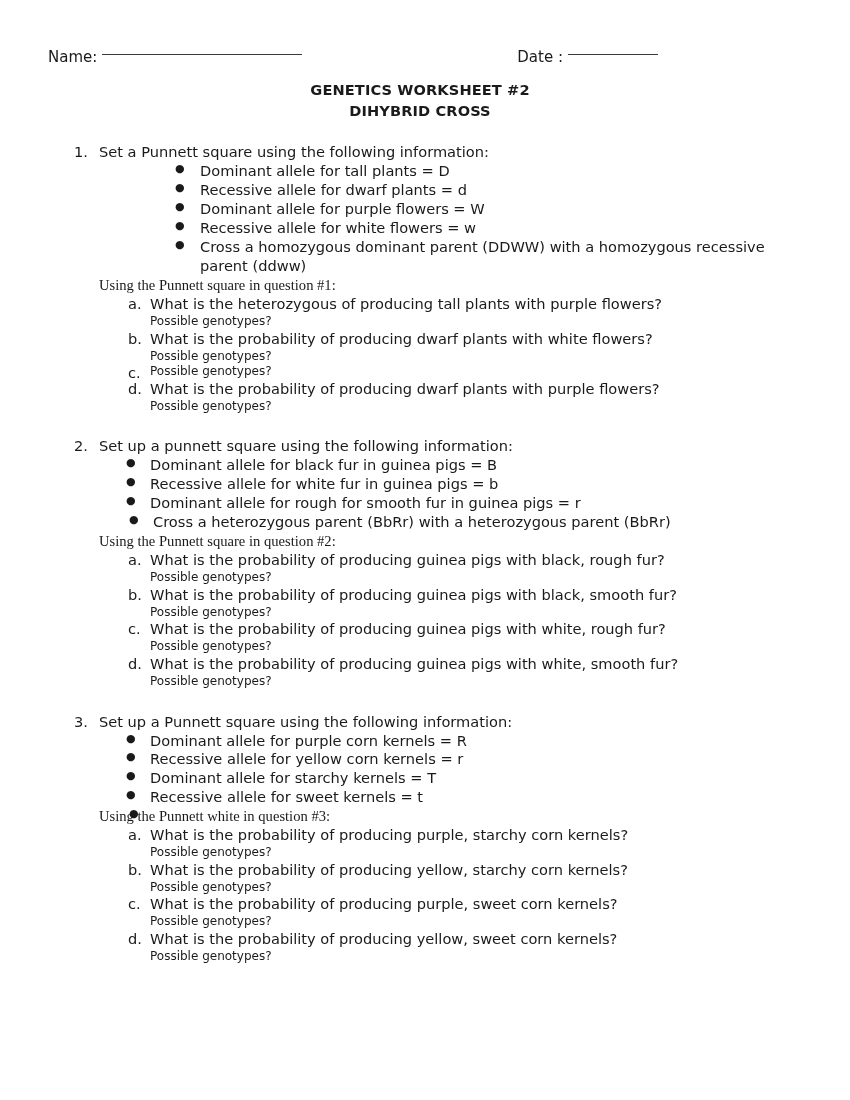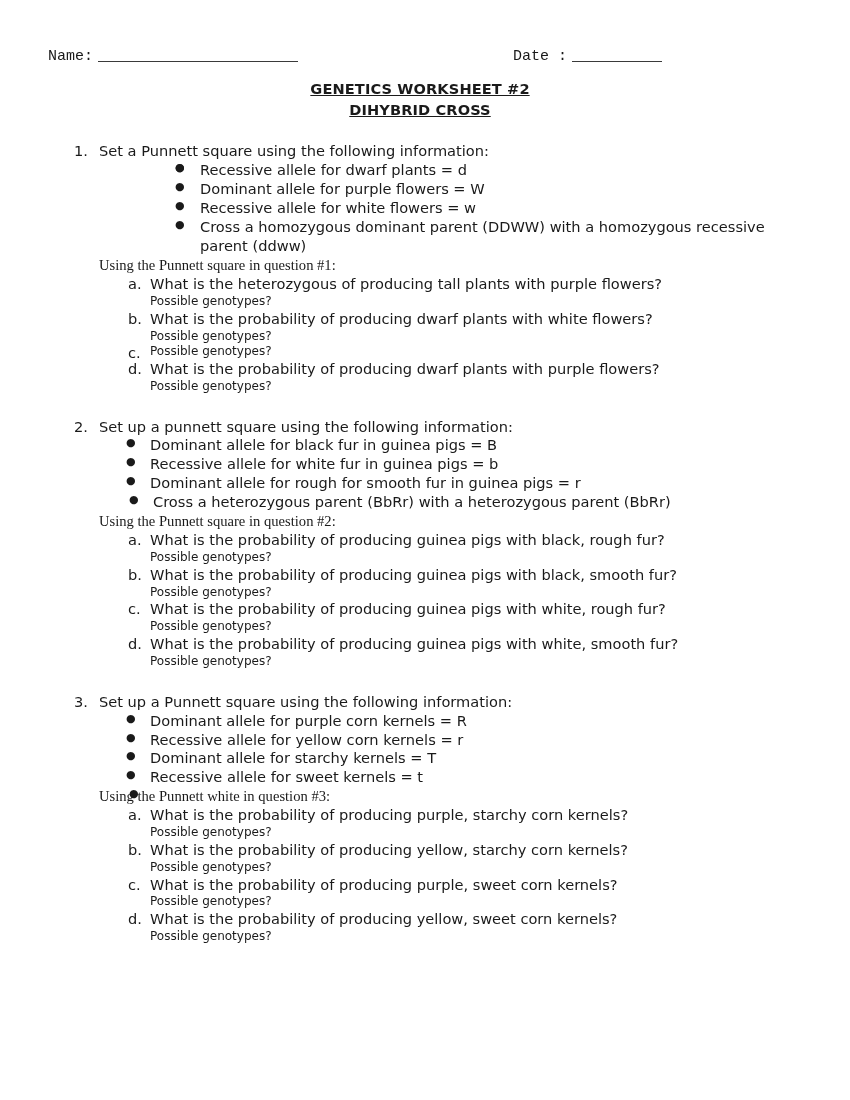--- a/index.html
+++ b/index.html
@@ -25,44 +25,42 @@
 
   
   .name-date-row {
     display: flex;
     align-items: baseline;
     font-size: 15px;
     margin-top: 8px;
   }
   .field {
     display: flex;
-    align-items: flex-end;
+    align-items: center;
     white-space: nowrap;
-    font-family: Liberation Mono, monospace;
   }
   .field-label { font-size: 15px; }
   .rule {
     display: inline-block;
     border-bottom: 1.4px solid #3a3a3a;
     margin-left: 5px;
     position: relative;
     top: -3px;
   }
   .rule-name { width: 200px; }
   .rule-date { width: 90px; }
   .spacer-name-date { width: 215px; }
 
   .title-block {
     text-align: center;
     font-weight: bold;
     font-size: 14.6px;
     line-height: 1.42;
     margin-top: 14px;
     letter-spacing: 0.1px;
-    text-decoration: underline;
   }
 
   
   .questions { margin-top: 22px; }
 
   .question-block { margin-bottom: 23px; }
   .question-block:last-child { margin-bottom: 0; }
 
   .q-stem {
     position: relative;
@@ -148,21 +146,21 @@
 
   <div class="title-block">
     <div>GENETICS WORKSHEET #2</div>
     <div>DIHYBRID CROSS</div>
   </div>
 
   <div class="questions" id="questions-root">
       <div class="question-block">
         <div class="q-stem"><span class="q-num">1.</span><span>Set a Punnett square using the following information:</span></div>
         <ul class="bullets deep">
-          <li class="bullet"><span class="dot">●</span></li>
+          <li class="bullet"><span class="dot">●</span><span>Dominant allele for tall plants = D</span></li>
           <li class="bullet"><span class="dot">●</span><span>Recessive allele for dwarf plants = d</span></li>
           <li class="bullet"><span class="dot">●</span><span>Dominant allele for purple flowers = W</span></li>
           <li class="bullet"><span class="dot">●</span><span>Recessive allele for white flowers = w</span></li>
           <li class="bullet last"><span class="dot">●</span><span>Cross a homozygous dominant parent (DDWW) with a homozygous recessive parent (ddww)</span></li>
         </ul>
         <div class="using-line">Using the Punnett square in question #1:</div>
         <ul class="sub-list">
           <li class="sub-item"><span class="sub-letter">a.</span><span>What is the heterozygous of producing tall plants with purple flowers?</span></li>
           <li class="sub-follow">Possible genotypes?</li>
           <li class="sub-item"><span class="sub-letter">b.</span><span>What is the probability of producing dwarf plants with white flowers?</span></li>

